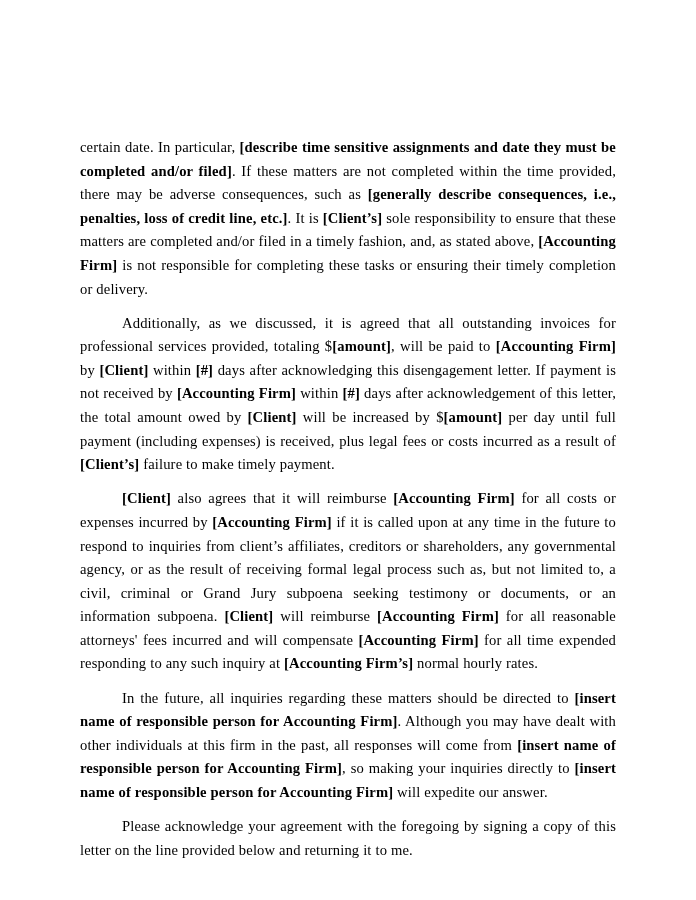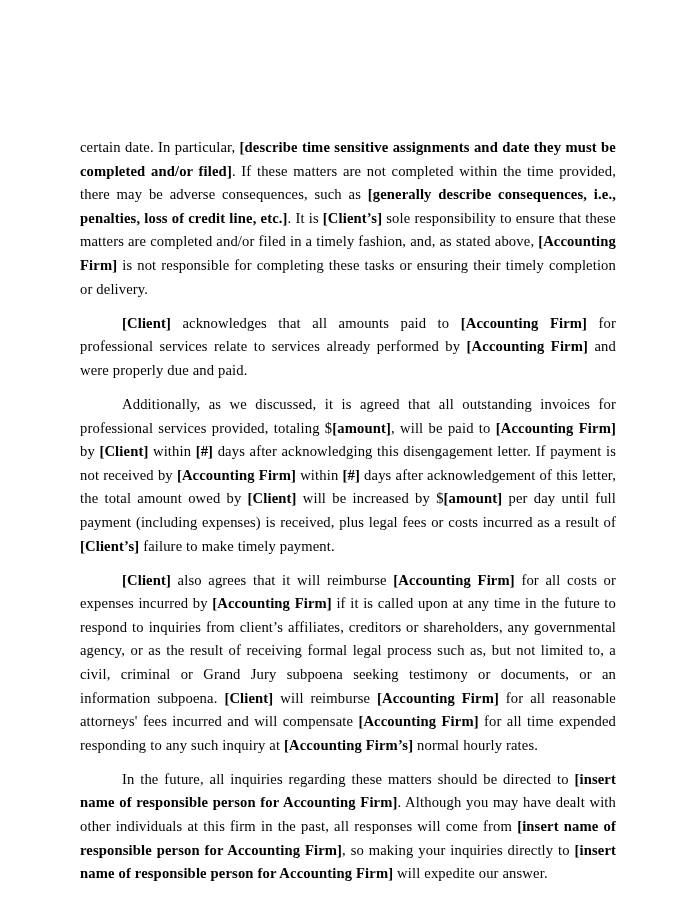--- a/index.html
+++ b/index.html
@@ -46,19 +46,18 @@
   p.para b {
     font-weight: 700;
   }
 </style>
 </head>
 <body>
 
 <div id="page">
   <div id="doc-body">
       <p class="para"><span>certain date.  In particular, </span><b>[describe time sensitive assignments and date they must be completed and/or filed]</b><span>.  If these matters are not completed within the time provided, there may be adverse consequences, such as </span><b>[generally describe consequences, i.e., penalties, loss of credit line, etc.]</b><span>.  It is </span><b>[Client’s]</b><span> sole responsibility to ensure that these matters are completed and/or filed in a timely fashion, and, as stated above, </span><b>[Accounting Firm]</b><span> is not responsible for completing these tasks or ensuring their timely completion or delivery.</span></p>
-      <p class="para indent"><b>[Client]</b><span> acknowledges that all amounts paid to </span><b>[Accounting Firm]</b><span> for professional services relate to services already performed by </span><b>[Accounting Firm]</b><span> and were properly due and paid.</span></p>
       <p class="para indent"><span>Additionally, as we discussed, it is agreed that all outstanding invoices for professional services provided, totaling $</span><b>[amount]</b><span>, will be paid to </span><b>[Accounting Firm]</b><span> by </span><b>[Client]</b><span> within </span><b>[#]</b><span> days after acknowledging this disengagement letter.  If payment is not received by </span><b>[Accounting Firm]</b><span> within </span><b>[#]</b><span> days after acknowledgement of this letter, the total amount owed by </span><b>[Client]</b><span> will be increased by $</span><b>[amount]</b><span> per day until full payment (including expenses) is received, plus legal fees or costs incurred as a result of </span><b>[Client’s]</b><span> failure to make timely payment.</span></p>
       <p class="para indent"><b>[Client]</b><span> also agrees that it will reimburse </span><b>[Accounting Firm]</b><span> for all costs or expenses incurred by </span><b>[Accounting Firm]</b><span> if it is called upon at any time in the future to respond to inquiries from client’s affiliates, creditors or shareholders, any governmental agency, or as the result of receiving formal legal process such as, but not limited to, a civil, criminal or Grand Jury subpoena seeking testimony or documents, or an information subpoena.  </span><b>[Client]</b><span> will reimburse </span><b>[Accounting Firm]</b><span> for all reasonable attorneys' fees incurred and will compensate </span><b>[Accounting Firm]</b><span> for all time expended responding to any such inquiry at </span><b>[Accounting Firm’s]</b><span> normal hourly rates.</span></p>
       <p class="para indent"><span>In the future, all inquiries regarding these matters should be directed to </span><b>[insert name of responsible person for Accounting Firm]</b><span>.  Although you may have dealt with other individuals at this firm in the past, all responses will come from </span><b>[insert name of responsible person for Accounting Firm]</b><span>, so making your inquiries directly to </span><b>[insert name of responsible person for Accounting Firm]</b><span> will expedite our answer.</span></p>
       <p class="para indent"><span>Please acknowledge your agreement with the foregoing by signing a copy of this letter on the line provided below and returning it to me.</span></p>
     </div>
 </div>
 
 </body></html>

